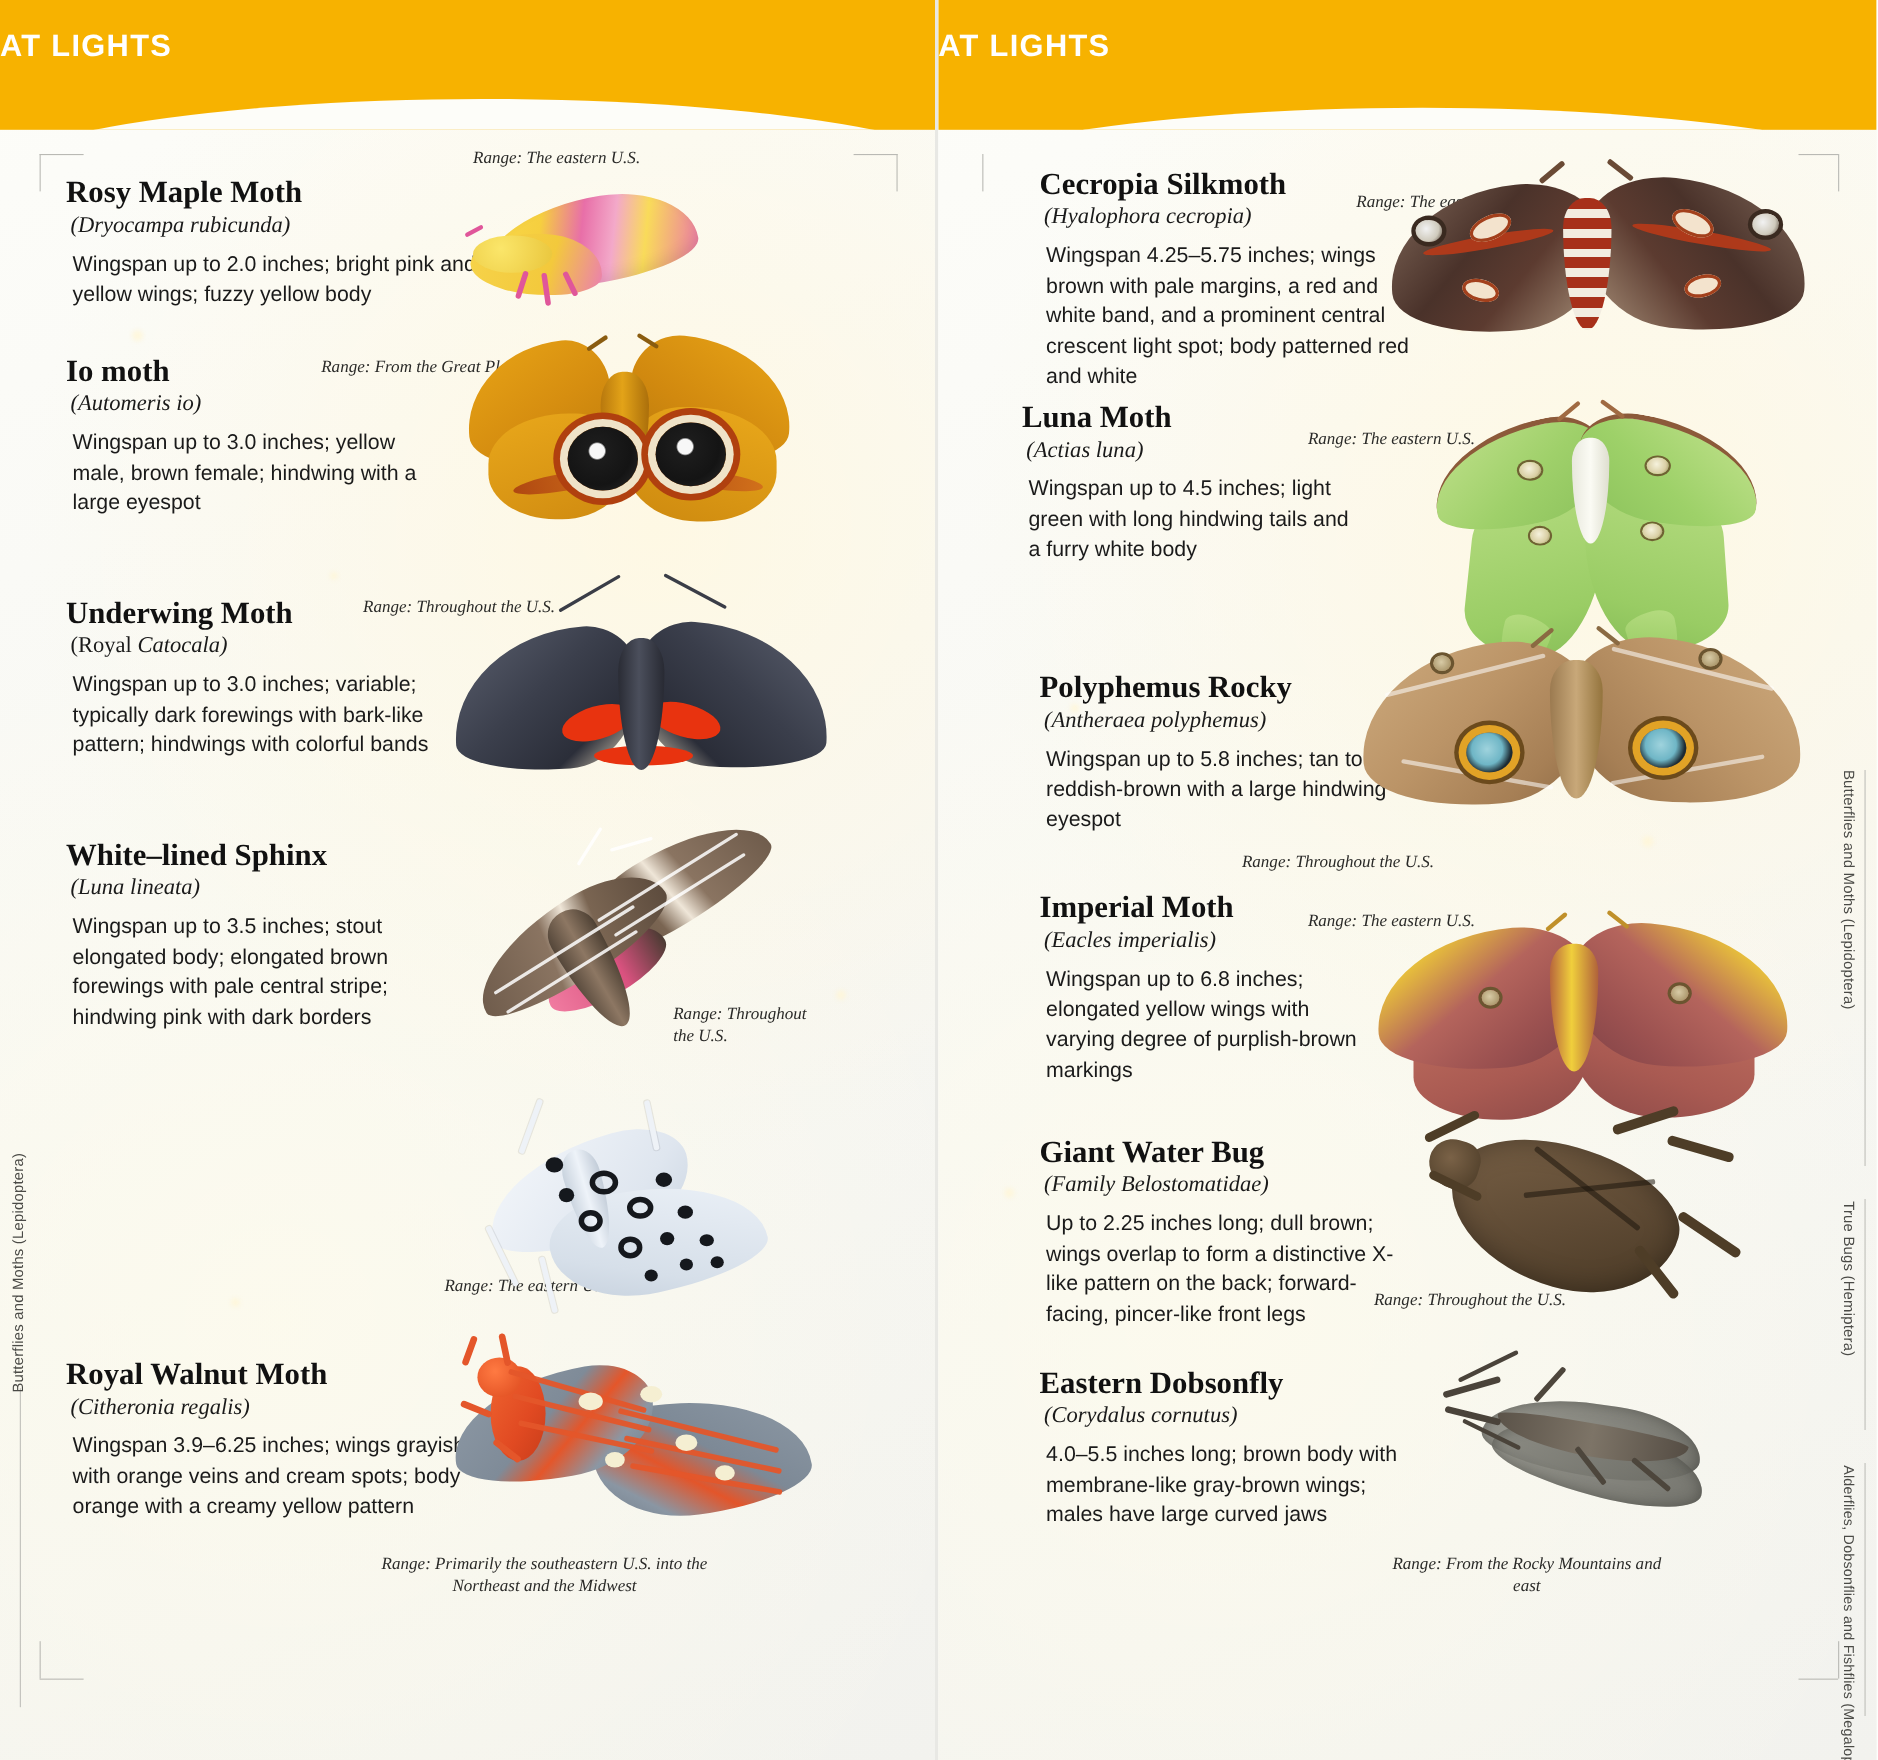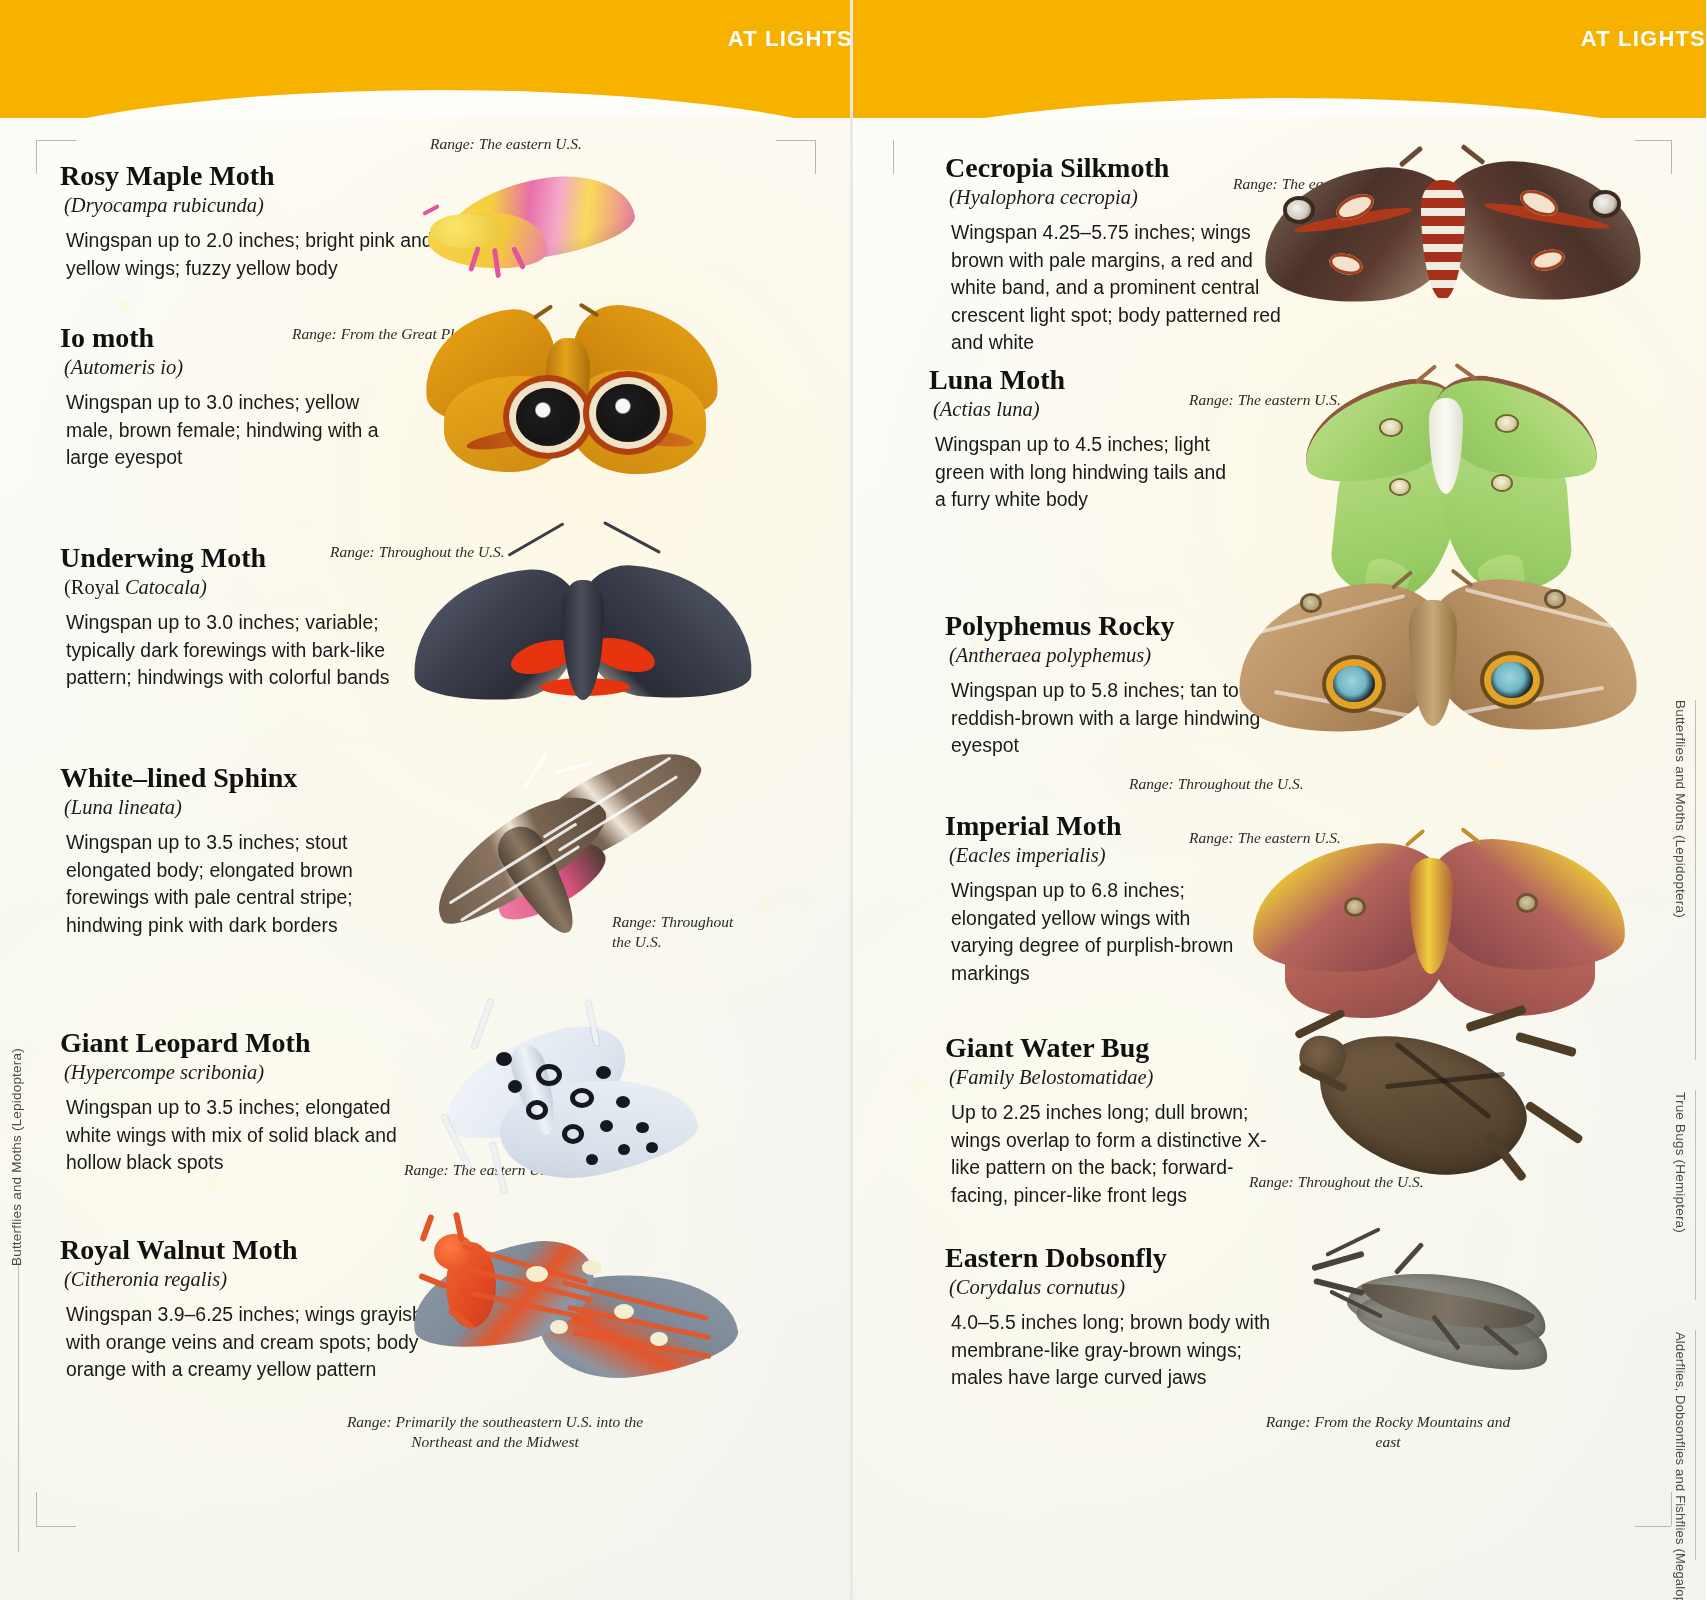--- a/index.html
+++ b/index.html
@@ -41,23 +41,23 @@
     overflow: hidden;
   }
   .banner.right-curve {
     background: #f7b200;
   }
   .banner-title {
     position: absolute;
     top: 26px;
     left: 0;
     width: 853px;
-    text-align: right;
+    text-align: left;
     color: #ffffff;
-    font-size: 22px;
+    font-size: 28px;
     font-weight: bold;
     letter-spacing: 1.2px;
   }
   .banner-curve {
     position: absolute;
     bottom: -58px;
     left: -40px;
     width: 960px;
     height: 86px;
     background: #fdfdf9;
@@ -570,25 +570,20 @@
         <div class="ws-fw-l"></div>
         <div class="ws-body"></div>
         <div class="ws-stripe" style="left:112px;top:34px;width:150px;height:3px;transform:rotate(-32deg);"></div>
         <div class="ws-stripe" style="left:128px;top:50px;width:140px;height:3px;transform:rotate(-32deg);"></div>
         <div class="ws-stripe" style="left:18px;top:100px;width:150px;height:3px;transform:rotate(-32deg);"></div>
         <div class="ws-stripe" style="left:30px;top:120px;width:140px;height:3px;transform:rotate(-32deg);"></div>
         <div class="ws-stripe" style="left:96px;top:6px;width:40px;height:3px;transform:rotate(-58deg);"></div>
         <div class="ws-stripe" style="left:134px;top:4px;width:40px;height:3px;transform:rotate(-16deg);"></div>
       </div>
 
-      <div class="entry" style="left:60px;top:915px;width:380px;">
-        <p class="name">Giant Leopard Moth</p>
-        <p class="sci">(Hypercompe scribonia)</p>
-        <p class="desc">Wingspan up to 3.5 inches; elongated white wings with mix of solid black and hollow black spots</p>
-      </div>
       <div class="range" style="left:404px;top:1048px;width:200px;">Range: The eastern U.S.</div>
       <div class="bug" style="left:440px;top:880px;width:300px;height:220px;">
         <div class="gl-w-l"></div>
         <div class="gl-w-r"></div>
         <div class="gl-body"></div>
         <div class="gl-ring" style="left:96px;top:72px;width:26px;height:22px;"></div>
         <div class="gl-ring" style="left:130px;top:96px;width:24px;height:20px;"></div>
         <div class="gl-ring" style="left:86px;top:108px;width:22px;height:20px;"></div>
         <div class="gl-ring" style="left:122px;top:132px;width:22px;height:20px;"></div>
         <div class="gl-spot" style="left:56px;top:60px;width:16px;height:14px;"></div>

